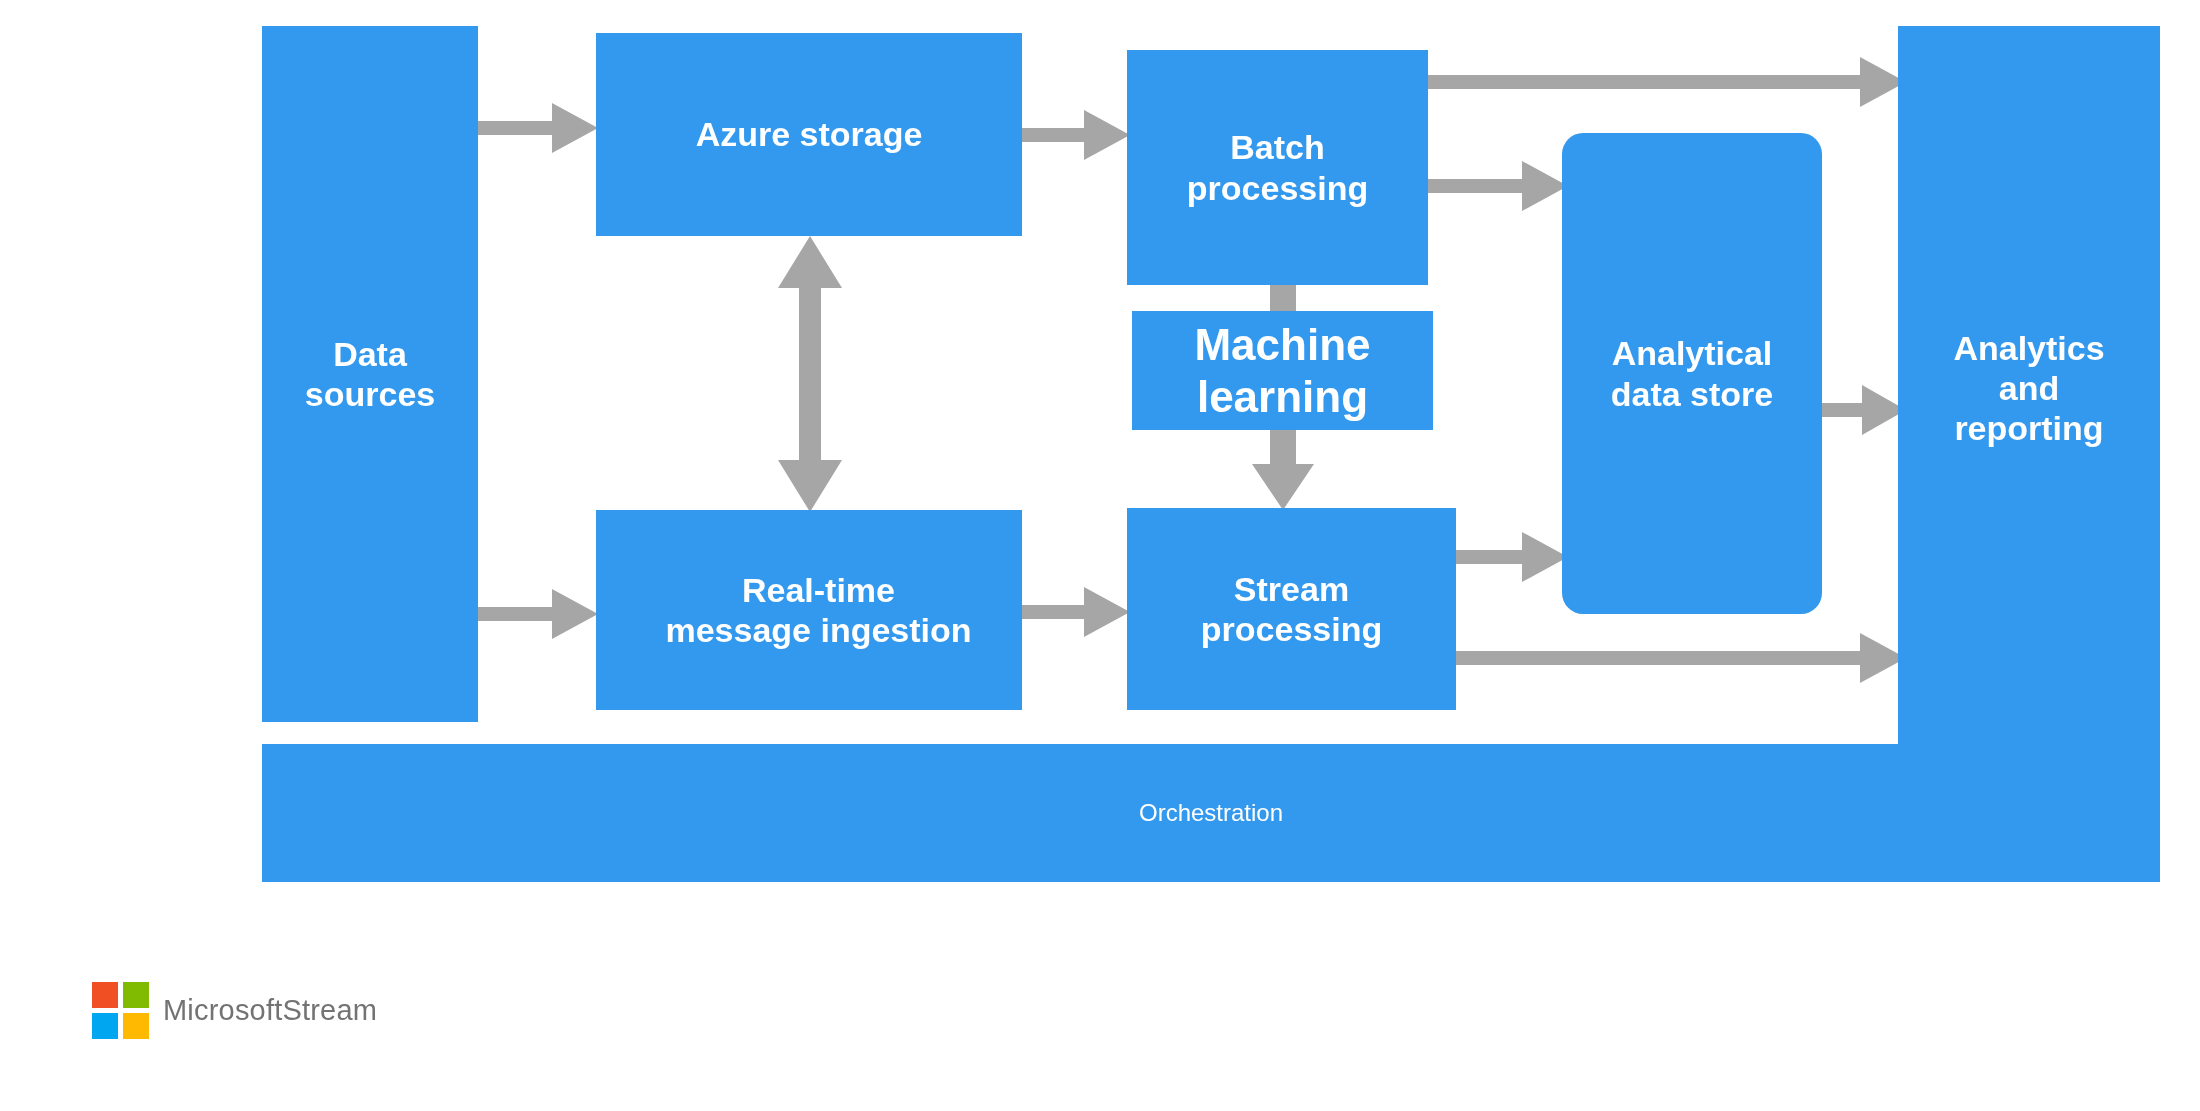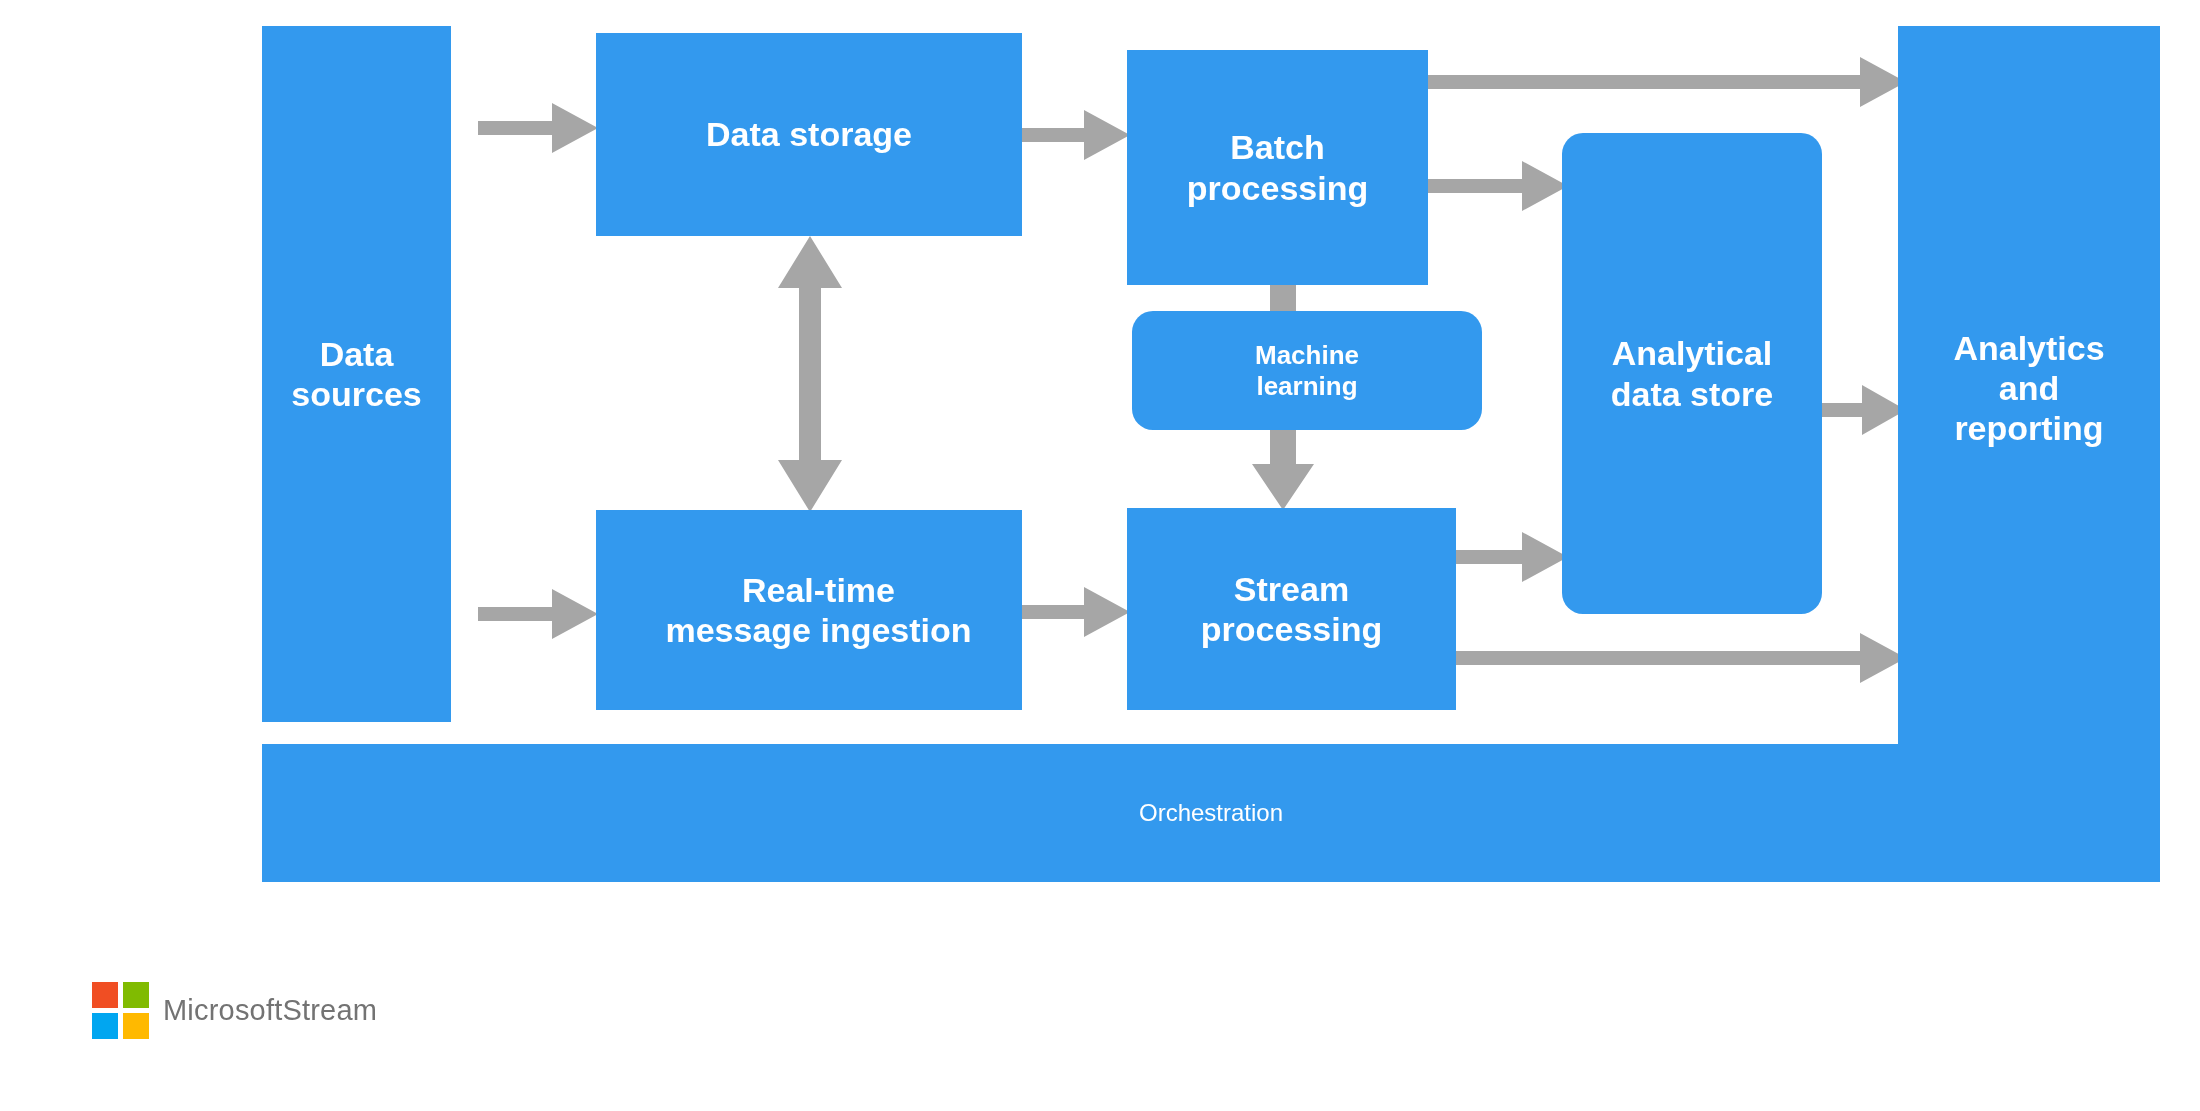--- a/index.html
+++ b/index.html
@@ -134,35 +134,35 @@
       <path d="M0,22 L432,22 L432,4 L478,29 L432,54 L432,36 L0,36 Z" fill="#a6a6a6"></path>
     </svg>
   </div>
 
   <div class="arrow" style="left:1822px; top:381px; width:84px; height:58px;">
     <svg width="84" height="58" viewBox="0 0 84 58">
       <path d="M0,22 L40,22 L40,4 L84,29 L40,54 L40,36 L0,36 Z" fill="#a6a6a6"></path>
     </svg>
   </div>
 
-  <div class="node" style="left:262px; top:26px; width:189px; height:696px; font-size:34px;">
+  <div class="node" style="left:262px; top:26px; width:216px; height:696px; font-size:34px;">
     <span class="node-label">Data
 sources</span>
   </div>
 
   <div class="node" style="left:596px; top:33px; width:426px; height:203px; font-size:34px;">
-    <span class="node-label">Data storage</span>
+    <span class="node-label">Azure storage</span>
   </div>
 
   <div class="node" style="left:1127px; top:50px; width:301px; height:235px; font-size:34px;">
     <span class="node-label">Batch
 processing</span>
   </div>
 
-  <div class="node" style="left:1132px; top:311px; width:350px; height:119px; font-size:26px;border-radius:21px;">
+  <div class="node" style="left:1132px; top:311px; width:301px; height:119px; font-size:44px;">
     <span class="node-label">Machine
 learning</span>
   </div>
 
   <div class="node" style="left:1562px; top:133px; width:260px; height:481px; font-size:34px;border-radius:21px;">
     <span class="node-label">Analytical
 data store</span>
   </div>
 
   <div class="node" style="left:1898px; top:26px; width:262px; height:724px; font-size:34px;">

